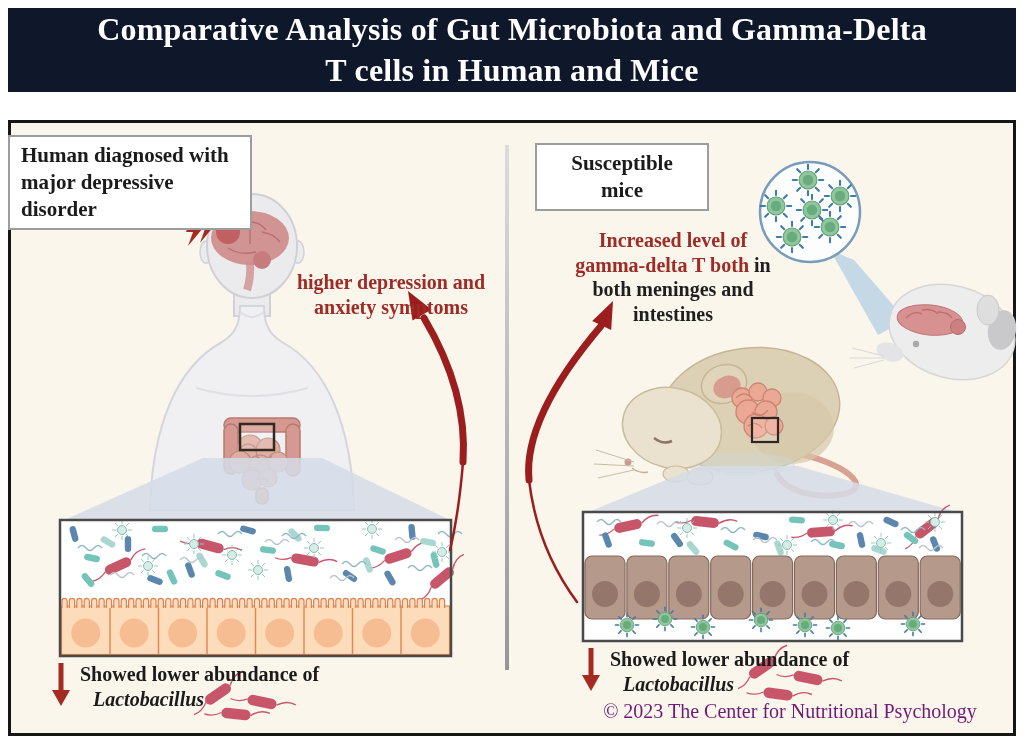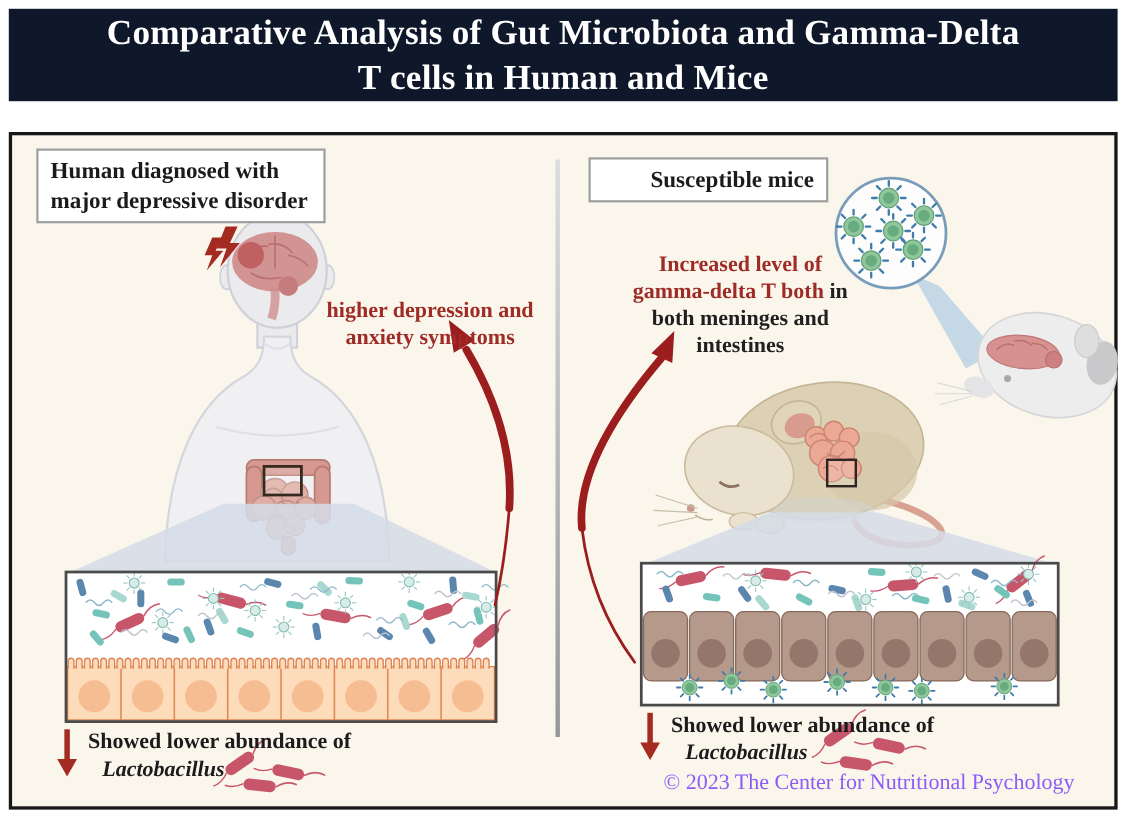--- a/index.html
+++ b/index.html
@@ -8,32 +8,32 @@
   .banner{position:absolute;left:8px;top:8px;width:1008px;height:84px;background:#0f172a;
           display:flex;flex-direction:column;justify-content:center;align-items:center;z-index:3;text-align:center;}
   .banner .line{color:#ffffff;font-size:32px;font-weight:bold;line-height:41px;letter-spacing:.2px;}
   .content-box{position:absolute;left:8px;top:120px;width:1008px;height:616px;background:#faf6ec;
                border:3px solid #171717;box-sizing:border-box;z-index:0;}
   .divider{position:absolute;left:505px;top:145px;width:4px;height:525px;
            background:linear-gradient(#dcdcdc,#969696);z-index:1;}
   .illustration-layer{position:absolute;left:0;top:0;width:1024px;height:744px;z-index:1;pointer-events:none;}
   .label-box{position:absolute;background:#ffffff;border:2px solid #9d9d9d;color:#1b1b1b;
              font-weight:bold;font-size:21px;line-height:27px;padding:5px 11px;z-index:2;box-sizing:border-box;}
-  .label-left{left:33px;top:135px;width:263px;}
-  .label-right{left:535px;top:143px;width:218px;text-align:right;}
+  .label-left{left:8px;top:135px;width:244px;}
+  .label-right{left:535px;top:143px;width:174px;text-align:center;}
   .finding{position:absolute;font-weight:bold;font-size:20px;line-height:24.5px;text-align:center;
            color:#9e2b25;z-index:2;}
   .finding-left{left:286px;top:227px;width:210px;margin-top:43px;}
   .finding-right{left:568px;top:228px;width:210px;}
   .finding .rest{color:#1f1f1f;}
   .abundance{position:absolute;font-weight:bold;font-size:20px;line-height:25px;color:#1b1b1b;z-index:2;}
   .abundance-left{left:80px;top:662px;}
   .abundance-right{left:610px;top:647px;}
   .abundance .species{font-style:italic;padding-left:13px;}
-  .copyright{position:absolute;left:590px;top:700px;width:400px;text-align:center;color:#8b5cf6;
+  .copyright{position:absolute;left:590px;top:700px;width:400px;text-align:center;color:#701a75;
              font-size:20px;z-index:2;font-weight:normal;}
 </style>
 </head>
 <body>
 
 <div class="stage">
 
   <div class="banner">
     <div class="line">Comparative Analysis of Gut Microbiota and Gamma-Delta</div>
     <div class="line">T cells in Human and Mice</div>

